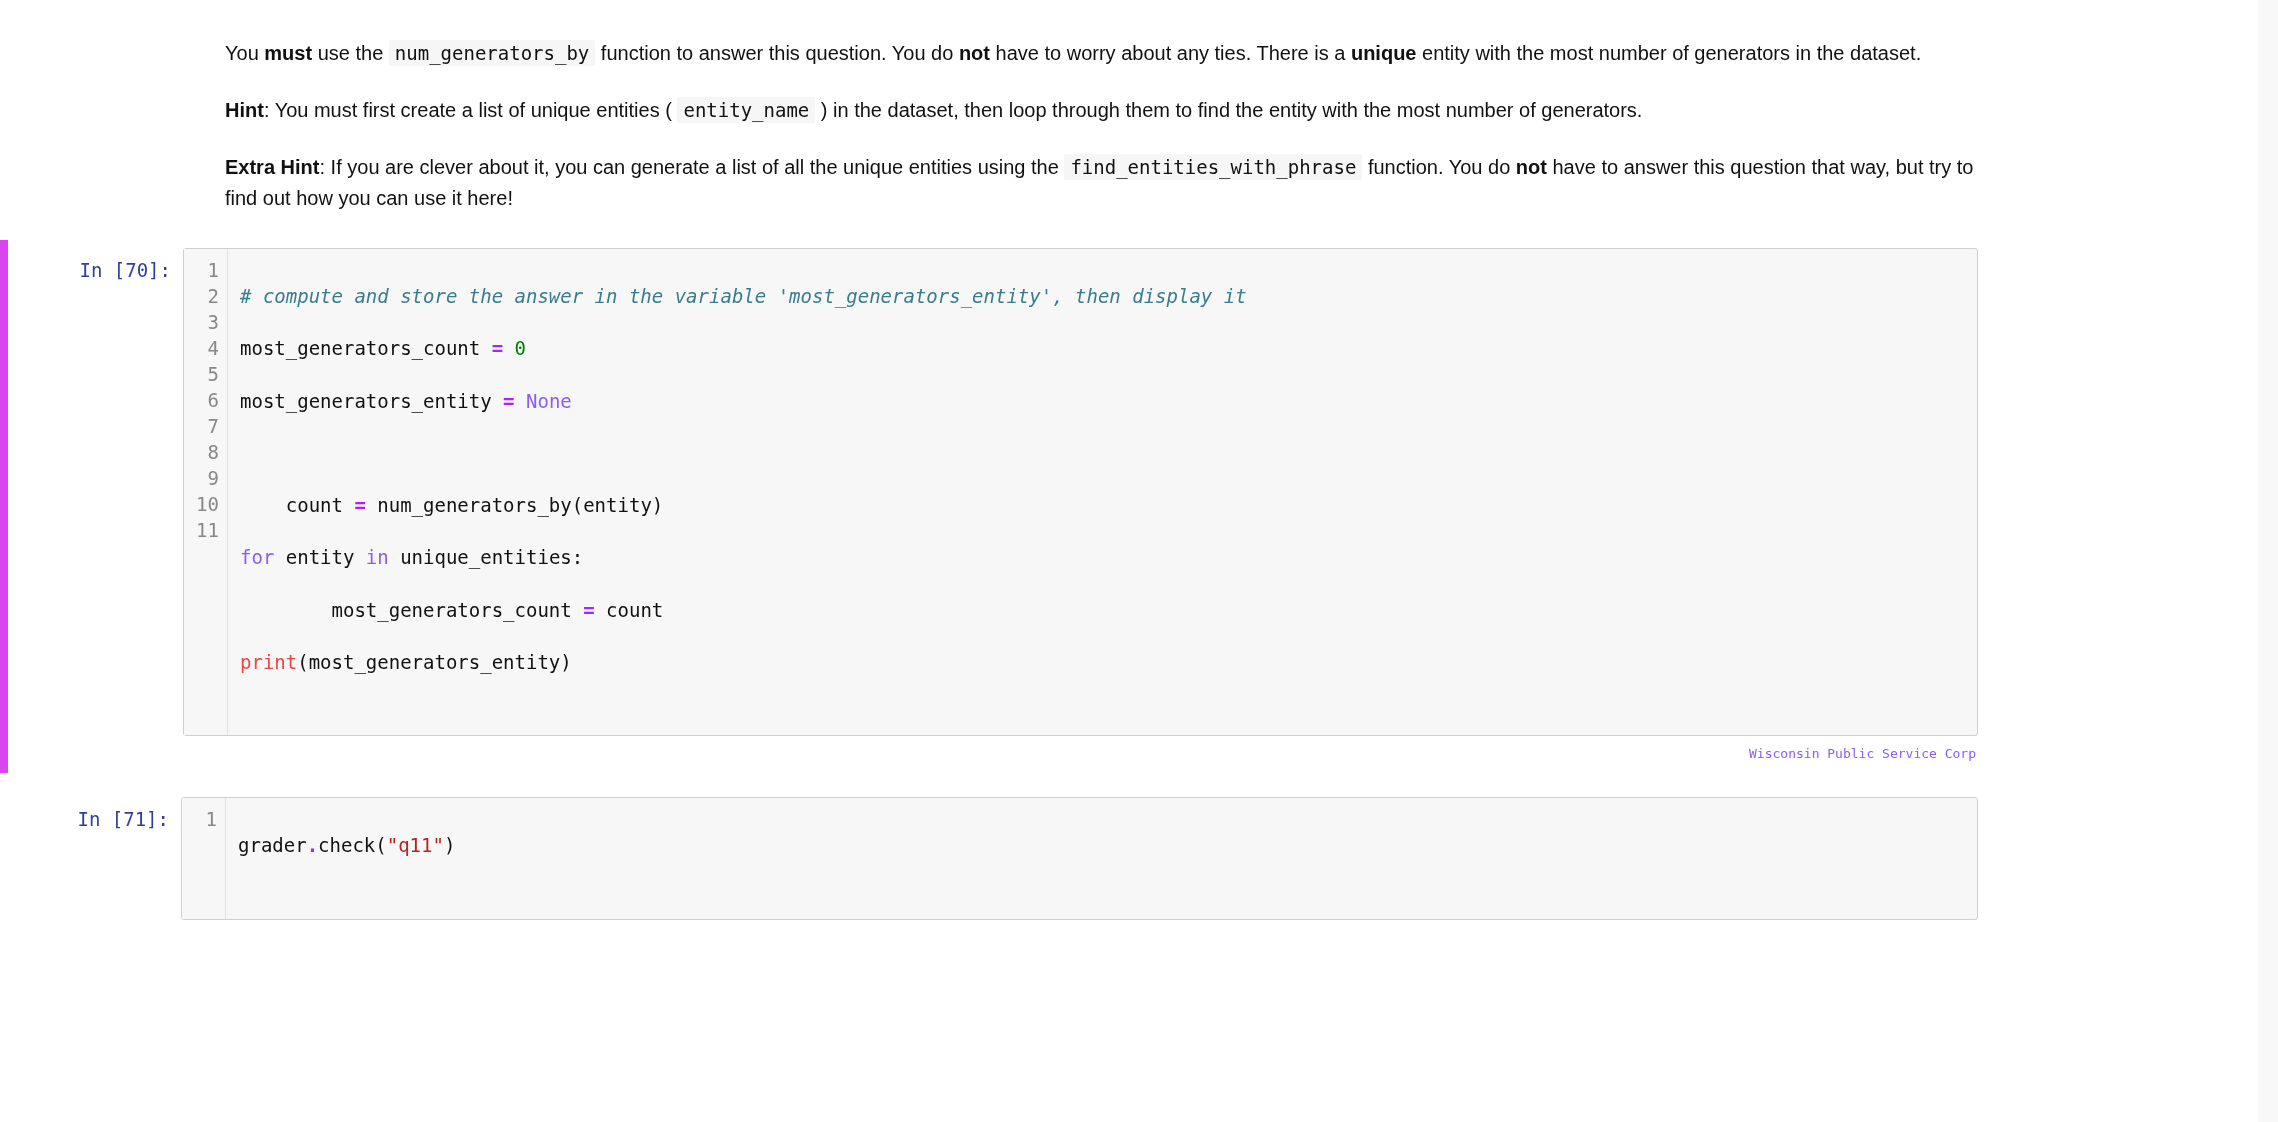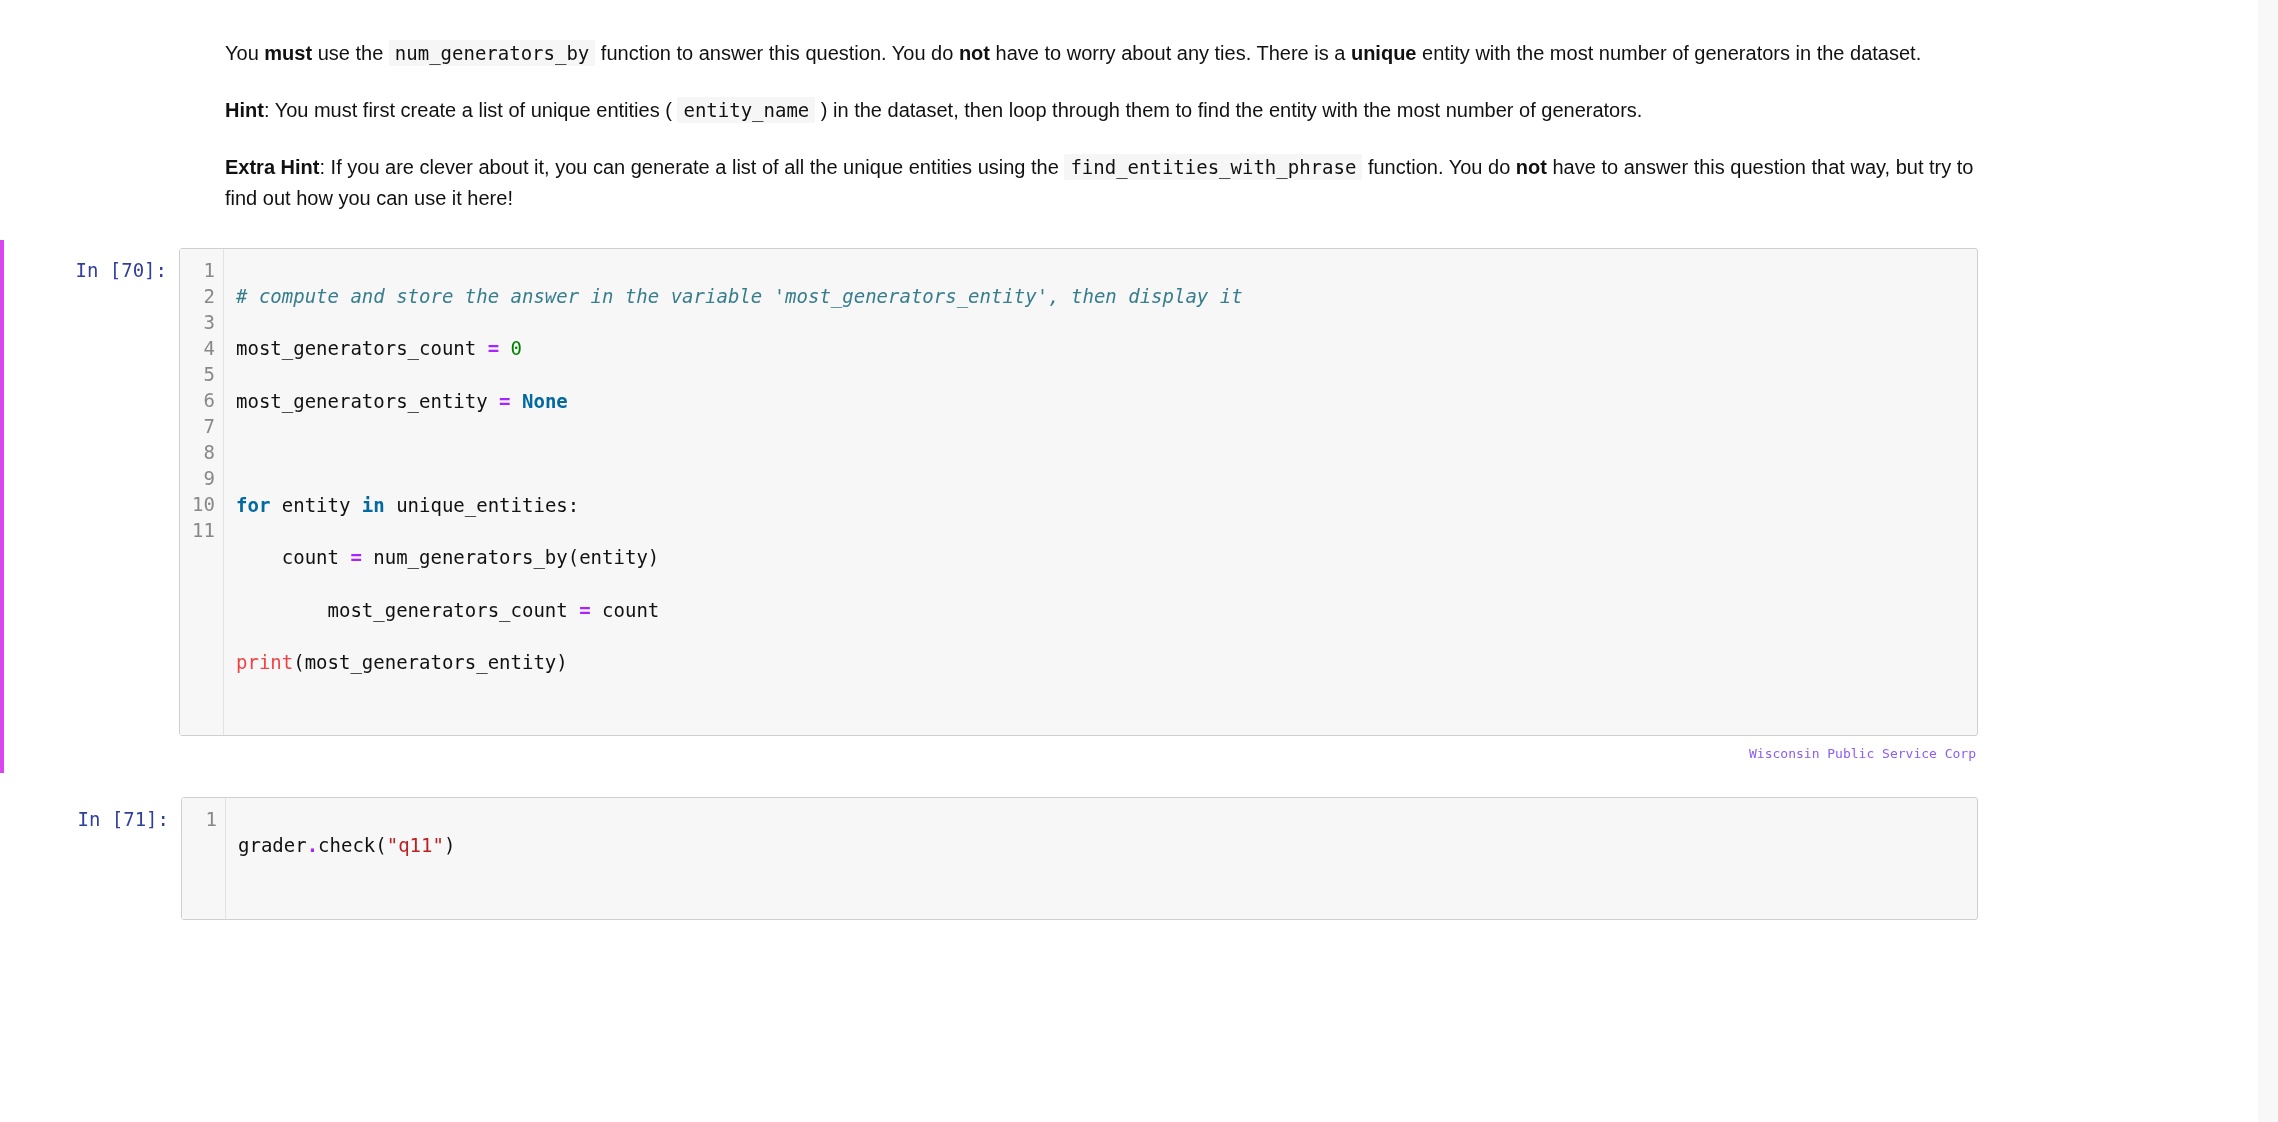--- a/index.html
+++ b/index.html
@@ -39,21 +39,21 @@
     padding: 2px 6px;
     border-radius: 2px;
     font-size: 19px;
     color: #111;
   }
   .cell-row {
     display: flex;
     align-items: stretch;
   }
   .cell-selected {
-    border-left: 4px solid #d946ef;
+    border-left: 8px solid #d946ef;
     background: #fff;
     padding: 8px 0;
     margin-right: 300px;
   }
   .prompt-col {
     flex: 0 0 175px;
     width: 175px;
     text-align: right;
     padding-right: 12px;
     padding-top: 10px;
@@ -94,21 +94,21 @@
     padding: 8px 12px;
     font-family: "SFMono-Regular", Menlo, Consolas, "DejaVu Sans Mono", monospace;
     font-size: 19px;
     line-height: 1.38;
     white-space: pre;
     overflow: hidden;
     color: #111;
   }
   .code-text .line { display: block; height: 26px; }
   .tok-comment { color: #377d8c; font-style: italic; margin-top: 20px; }
-  .tok-keyword { color: #0369a1; font-weight: bold; }
+  .tok-keyword { color: #8b5cf6; font-weight: normal; }
   .tok-builtin { color: #ef4444; }
   .tok-string  { color: #BA2121; }
   .tok-op      { color: #AA22FF; font-weight: bold; }
   .tok-num     { color: #008000; }
 
   .output-text {
     padding: 10px 2px 4px 2px;
     font-family: "SFMono-Regular", Menlo, Consolas, "DejaVu Sans Mono", monospace;
     font-size: 13px;
     white-space: pre;
@@ -157,22 +157,22 @@
             <div>8</div>
             <div>9</div>
             <div>10</div>
             <div>11</div>
           </div>
           <div class="code-text">
 <span class="line"><span class="tok-comment"># compute and store the answer in the variable 'most_generators_entity', then display it</span></span>
 <span class="line"><span>most_generators_count </span><span class="tok-op">=</span><span> </span><span class="tok-num">0</span></span>
 <span class="line"><span>most_generators_entity </span><span class="tok-op">=</span><span> </span><span class="tok-keyword">None</span></span>
 <span class="line"><span></span></span>
+<span class="line"><span>    count </span><span class="tok-op">=</span><span> num_generators_by(entity)</span></span>
 <span class="line"><span class="tok-keyword">for</span><span> entity </span><span class="tok-keyword">in</span><span> unique_entities:</span></span>
-<span class="line"><span>    count </span><span class="tok-op">=</span><span> num_generators_by(entity)</span></span>
 <span class="line"><span>        most_generators_count </span><span class="tok-op">=</span><span> count</span></span>
 <span class="line"><span class="tok-builtin">print</span><span>(most_generators_entity)</span></span>
           </div>
         </div>
         <div class="output-text">Wisconsin Public Service Corp</div>
       </div>
     </div>
   </div>
 
   <div class="plain-cell">

